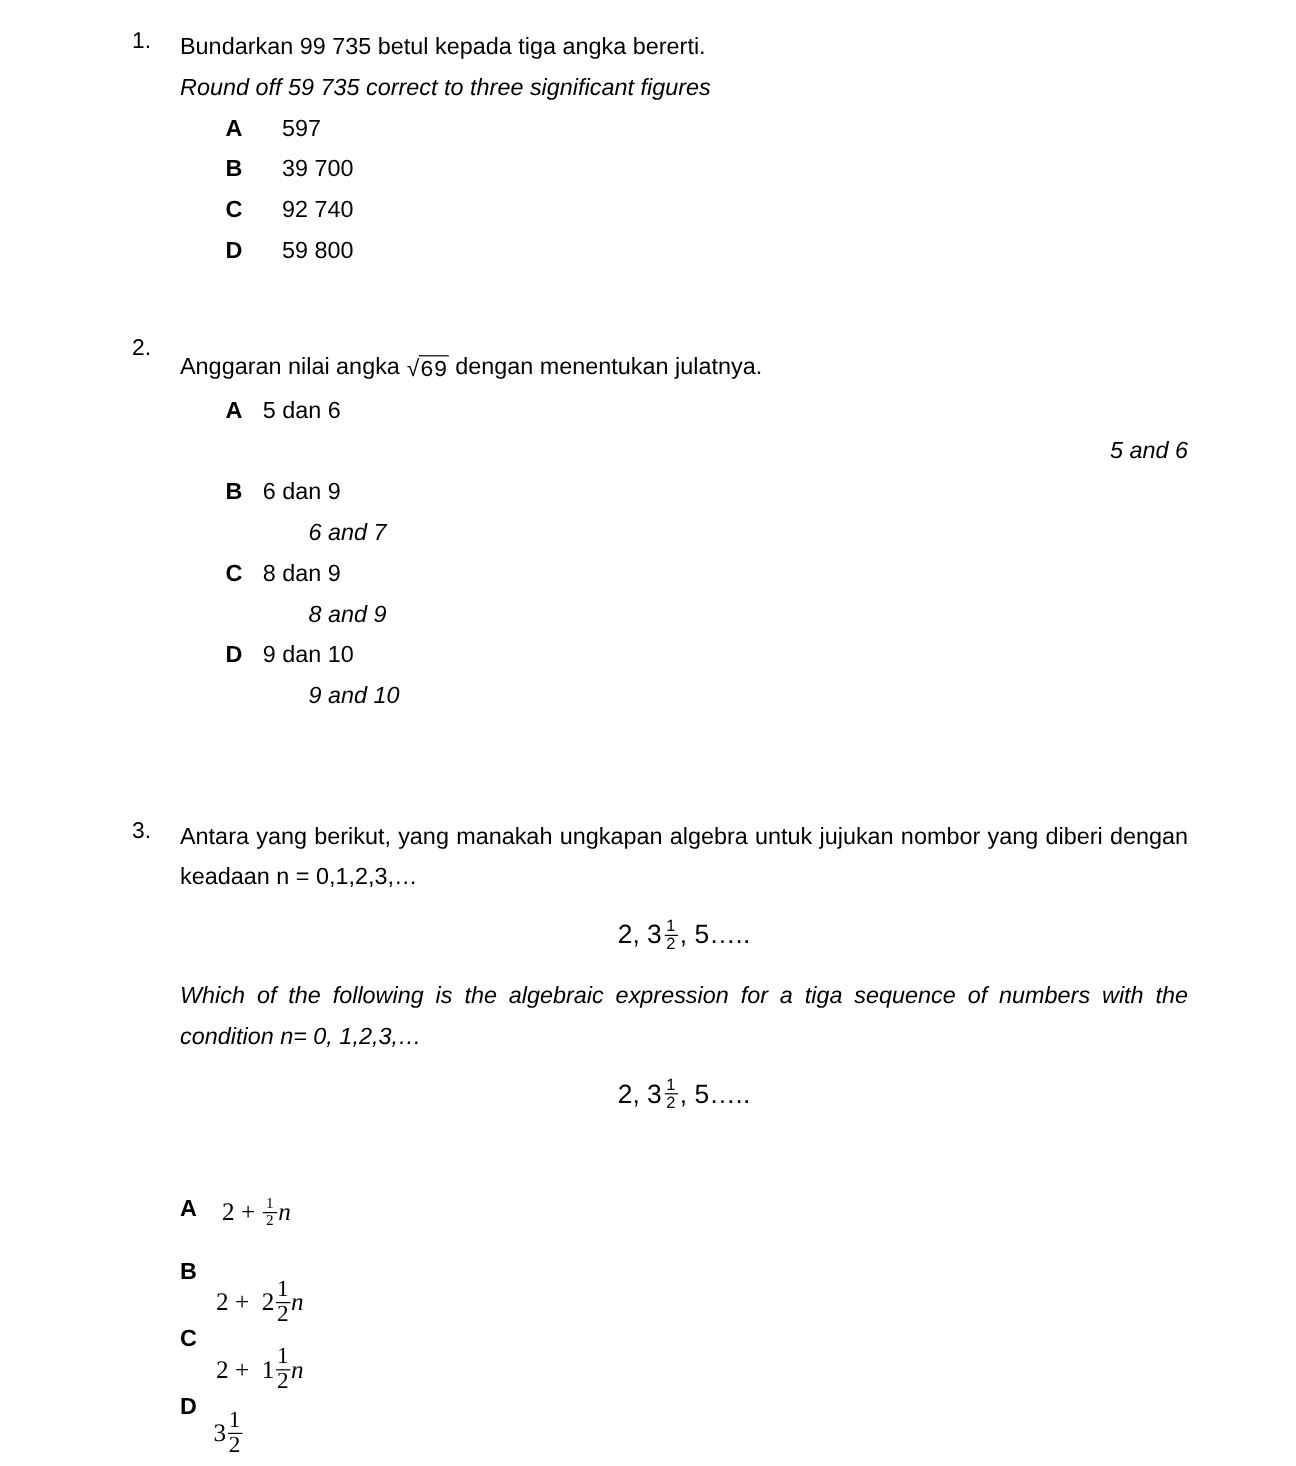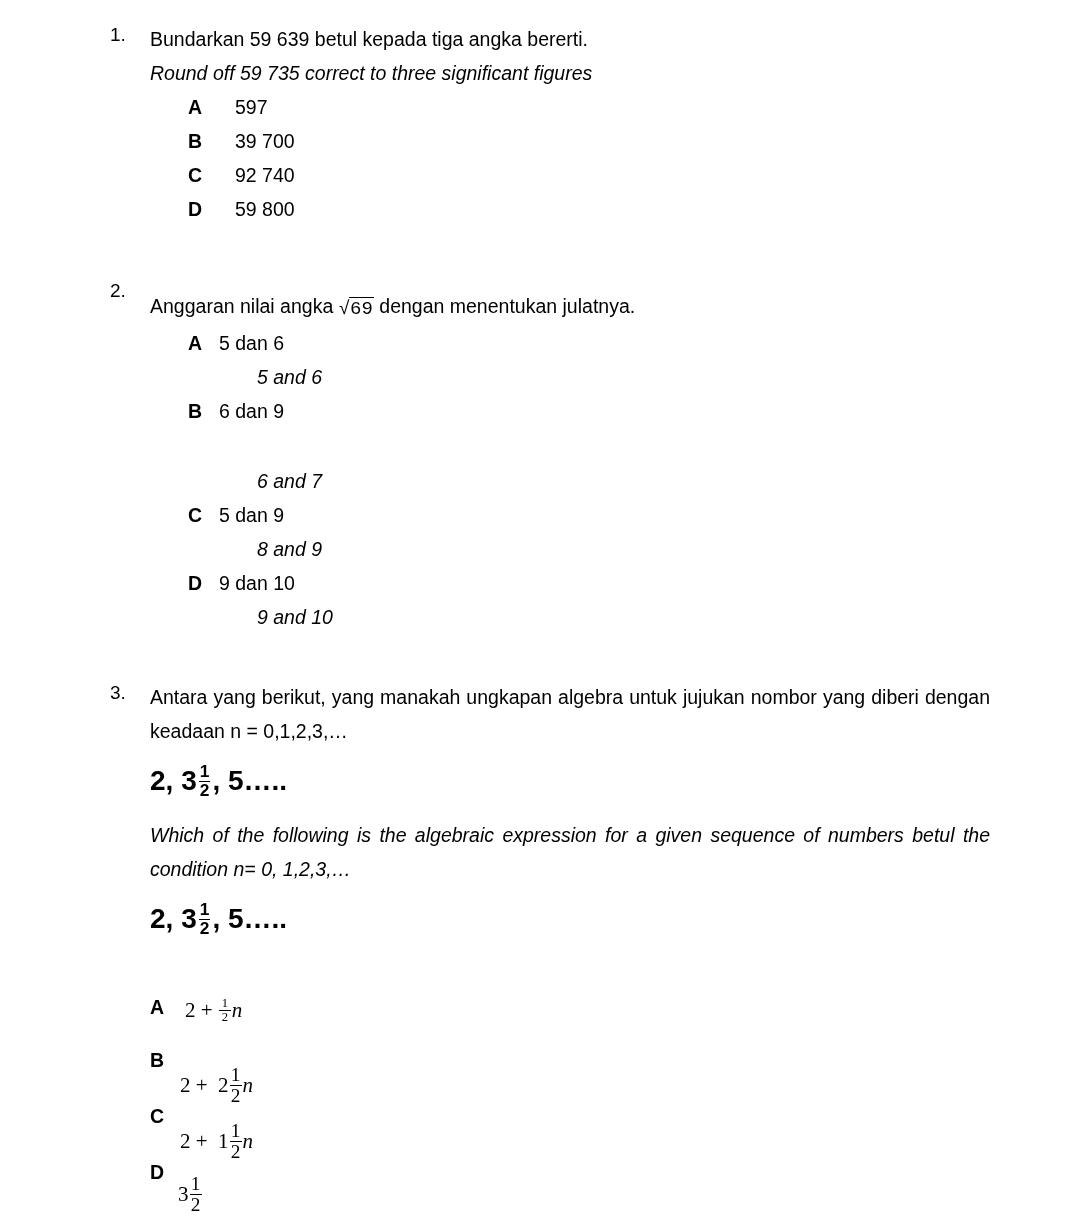--- a/index.html
+++ b/index.html
@@ -94,23 +94,23 @@
   }
   .sqrt .radsign { font-size: 19px; }
   .sqrt .rad {
     border-top: 1.3px solid #000;
     padding: 0 1px 0 1px;
     margin-left: -1px;
   }
 
   
   .seq {
-    text-align: left;
-    font-size: 28px;
-    font-weight: bold;
+    text-align: center;
+    font-size: 22px;
+    font-weight: normal;
     line-height: 30px;
   }
   .seq .grp { display: inline-block; white-space: nowrap; }
   .frac {
     display: inline-flex;
     flex-direction: column;
     align-items: center;
     vertical-align: middle;
     line-height: 1;
     margin: 0 2px;
@@ -184,21 +184,21 @@
   }
 </style>
 </head>
 <body>
 
 <div class="page">
 
   <div class="q q1" style="top:22px;">
     <div class="q-num">1.</div>
     <div class="q-body">
-      <div class="stem">Bundarkan 59 639 betul kepada tiga angka bererti.</div>
+      <div class="stem">Bundarkan 99 735 betul kepada tiga angka bererti.</div>
       <div class="stem en">Round off 59 735 correct to three significant figures</div>
 
       <div class="opt">
         <span class="opt-letter">A</span>
         <span class="opt-text">597</span>
       </div>
       <div class="opt">
         <span class="opt-letter">B</span>
         <span class="opt-text">39 700</span>
       </div>
@@ -221,31 +221,31 @@
         <span>Anggaran nilai angka</span>
         <span class="sqrt"><span class="radsign">√</span><span class="rad">69</span></span>
         <span>dengan menentukan julatnya.</span>
       </div>
 
 
       <div class="opt">
         <span class="opt-letter">A</span>
         <span class="opt-text">5 dan 6</span>
       </div>
-      <div class="opt-sub" style="padding-left:107px;">5 and 6</div>
+      <div class="opt-sub" style="padding-left:107px;text-align:right;">5 and 6</div>
 
       <div class="opt">
         <span class="opt-letter">B</span>
         <span class="opt-text">6 dan 9</span>
       </div>
-      <div class="opt-sub" style="padding-left:107px;margin-top:36px;">6 and 7</div>
+      <div class="opt-sub" style="padding-left:107px;">6 and 7</div>
 
       <div class="opt">
         <span class="opt-letter">C</span>
-        <span class="opt-text">5 dan 9</span>
+        <span class="opt-text">8 dan 9</span>
       </div>
       <div class="opt-sub" style="padding-left:107px;">8 and 9</div>
 
       <div class="opt">
         <span class="opt-letter">D</span>
         <span class="opt-text">9 dan 10</span>
       </div>
       <div class="opt-sub" style="padding-left:107px;">9 and 10</div>
     </div>
   </div>
@@ -260,21 +260,21 @@
         <span class="grp">
           <span>2,</span>
           <span>3</span><span class="frac">
               <span class="num">1</span>
               <span class="bar"></span>
               <span class="den">2</span>
             </span><span>, 5…..</span>
         </span>
       </div>
 
-      <div class="stem justify en" style="width:840px;margin-top:18px;">Which of the following is the algebraic expression for a given sequence of numbers betul the condition n= 0, 1,2,3,…</div>
+      <div class="stem justify en" style="width:840px;margin-top:18px;">Which of the following is the algebraic expression for a tiga sequence of numbers with the condition n= 0, 1,2,3,…</div>
 
       <div class="seq" style="width:840px;margin-top:16px;">
         <span class="grp">
           <span>2,</span>
           <span>3</span><span class="frac">
               <span class="num">1</span>
               <span class="bar"></span>
               <span class="den">2</span>
             </span><span>, 5…..</span>
         </span>

